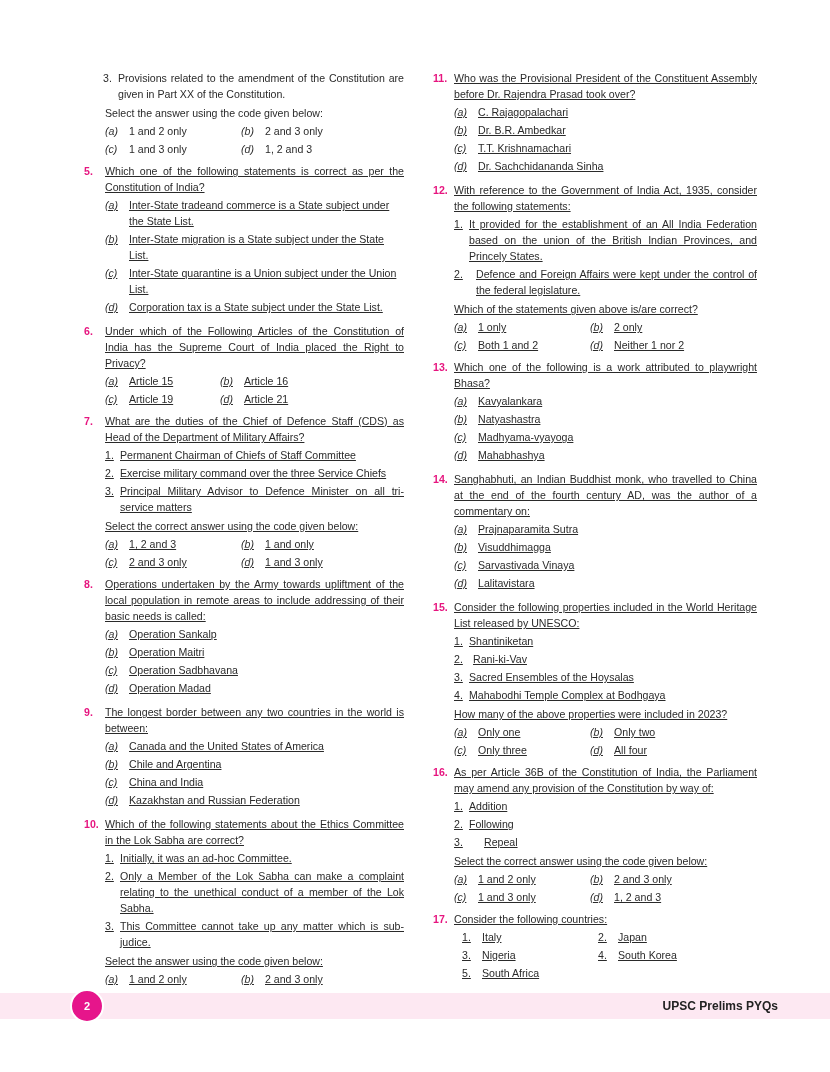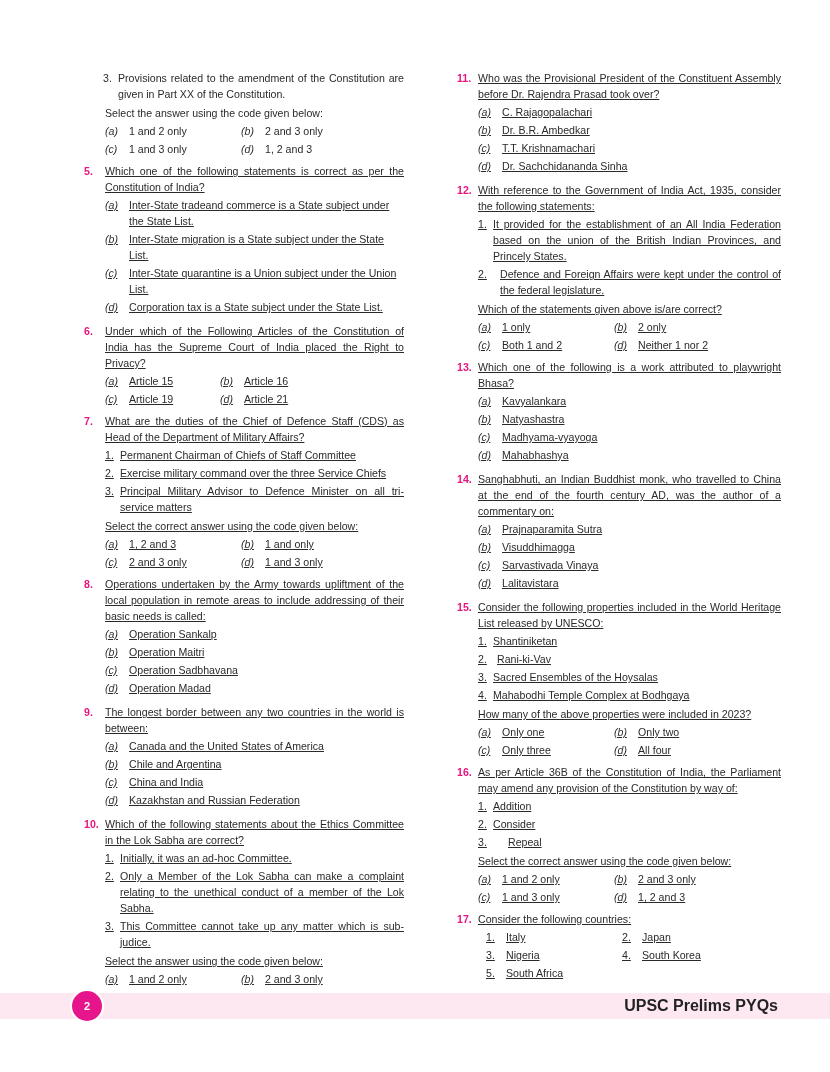--- a/index.html
+++ b/index.html
@@ -1,42 +1,42 @@
 <!DOCTYPE html>
 <html><head>
 <meta charset="utf-8">
 <style>
   * { box-sizing: border-box; margin: 0; padding: 0; }
   html, body { width: 830px; height: 1072px; background: #ffffff; overflow: hidden; }
   body { font-family: "Liberation Sans", "DejaVu Sans", sans-serif; color: #2a2a2a; font-size: 10.6px; line-height: 16px; position: relative; }
   .page { position: absolute; left: 0; top: 0; width: 830px; height: 1072px; }
   .col { position: absolute; top: 70px; }
   .col-left { left: 84px; width: 320px; }
-  .col-right { left: 457px; width: 324px; }
+  .col-right { left: 433px; width: 324px; }
   .q { display: flex; margin-bottom: 2px; }
   .qnum { color: #e6157f; font-weight: bold; width: 21px; flex-shrink: 0; }
   .qbody { flex: 1; text-decoration: underline; }
   .qtext { text-align: justify; margin-bottom: 2px; }
   .stmts { margin-left: 0; }
   .stmt { display: flex; margin-bottom: 2px; text-align: justify; }
   .stmt-n { width: 12px; flex-shrink: 0; }
   .prompt { margin: 3px 0 2px 0; }
   .opts-grid { display: grid; grid-template-columns: 136px 1fr; row-gap: 2px; }
   .opts-list .opt { margin-bottom: 2px; }
   .opt { display: flex; }
   .opt-l { width: 24px; flex-shrink: 0; font-style: italic; color: #333; }
   .opt-t { flex: 1; }
   .cont { margin-left: 21px; }
   .cont-stmt { display: flex; margin-left: 0; text-align: justify; }
   .countries { display: grid; grid-template-columns: 136px 1fr; row-gap: 2px; margin-left: 8px; }
   .country { display: flex; }
   .country .stmt-n { width: 20px; }
   .footer-band { position: absolute; left: 0; top: 993px; width: 830px; height: 26px; background: #fde8f2; }
   .page-badge { position: absolute; left: 70px; top: 989px; width: 34px; height: 34px; border-radius: 50%; background: #e6158b; border: 2px solid #ffffff; color: #fff; font-weight: bold; font-size: 11px; display: flex; align-items: center; justify-content: center; }
-  .footer-title { position: absolute; right: 52px; top: 998px; font-weight: bold; font-size: 16px; color: #222; }
+  .footer-title { position: absolute; right: 52px; top: 998px; font-weight: bold; font-size: 12px; color: #222; }
   .mb6 { margin-bottom: 6px; }
 </style>
 </head>
 <body>
 
 <div class="page">
 
   <div class="col col-left">
 
     <div class="cont mb6">
@@ -407,21 +407,21 @@
       <span class="qnum">16.</span>
       <div class="qbody">
         <div class="qtext">As per Article 36B of the Constitution of India, the Parliament may amend any provision of the Constitution by way of:</div>
         <div class="stmts">
           <div class="stmt">
               <span class="stmt-n">1.</span>
               <span style="margin-left:3px">Addition</span>
             </div>
           <div class="stmt">
               <span class="stmt-n">2.</span>
-              <span style="margin-left:3px">Consider</span>
+              <span style="margin-left:3px">Following</span>
             </div>
           <div class="stmt">
               <span class="stmt-n">3.</span>
               <span style="margin-left:18px">Repeal</span>
             </div>
         </div>
         <div class="prompt">Select the correct answer using the code given below:</div>
         <div class="opts-grid">
           <div class="opt">
               <span class="opt-l">(a)</span>

